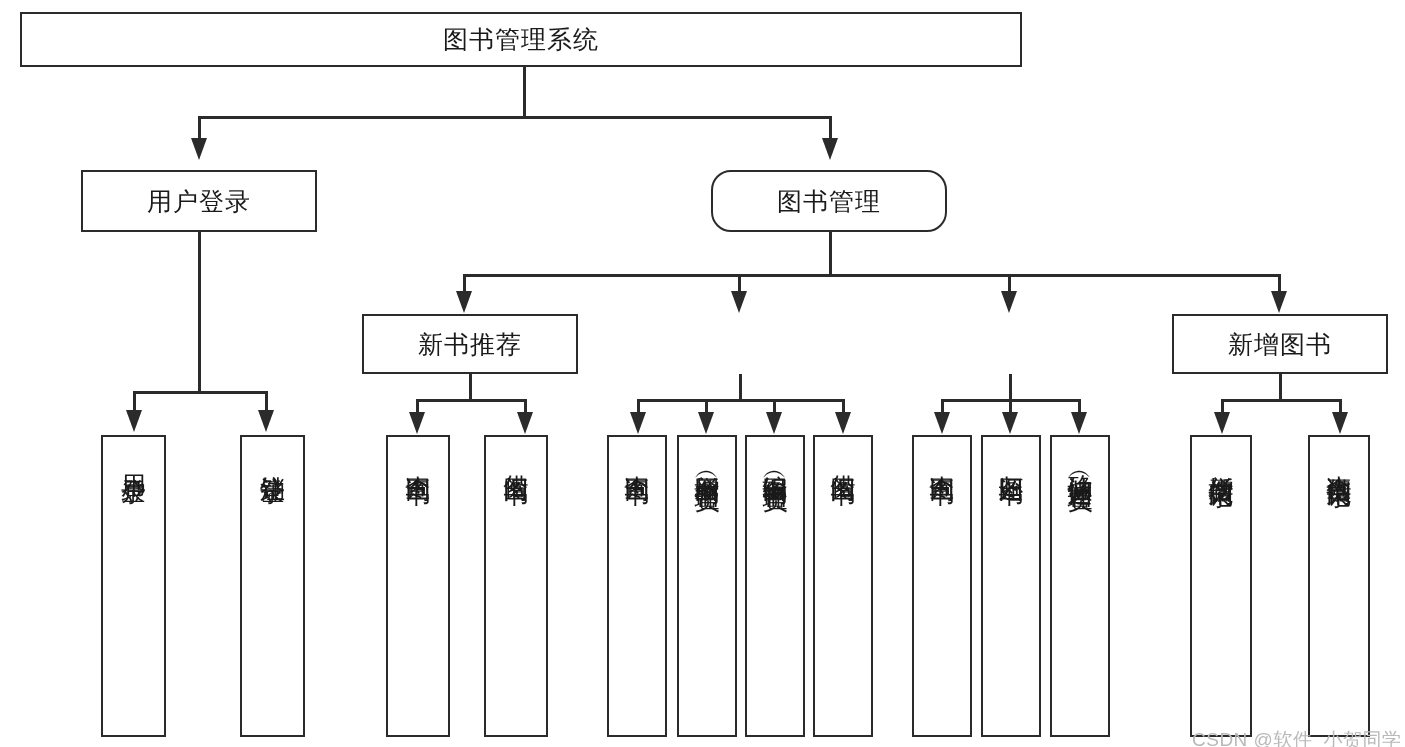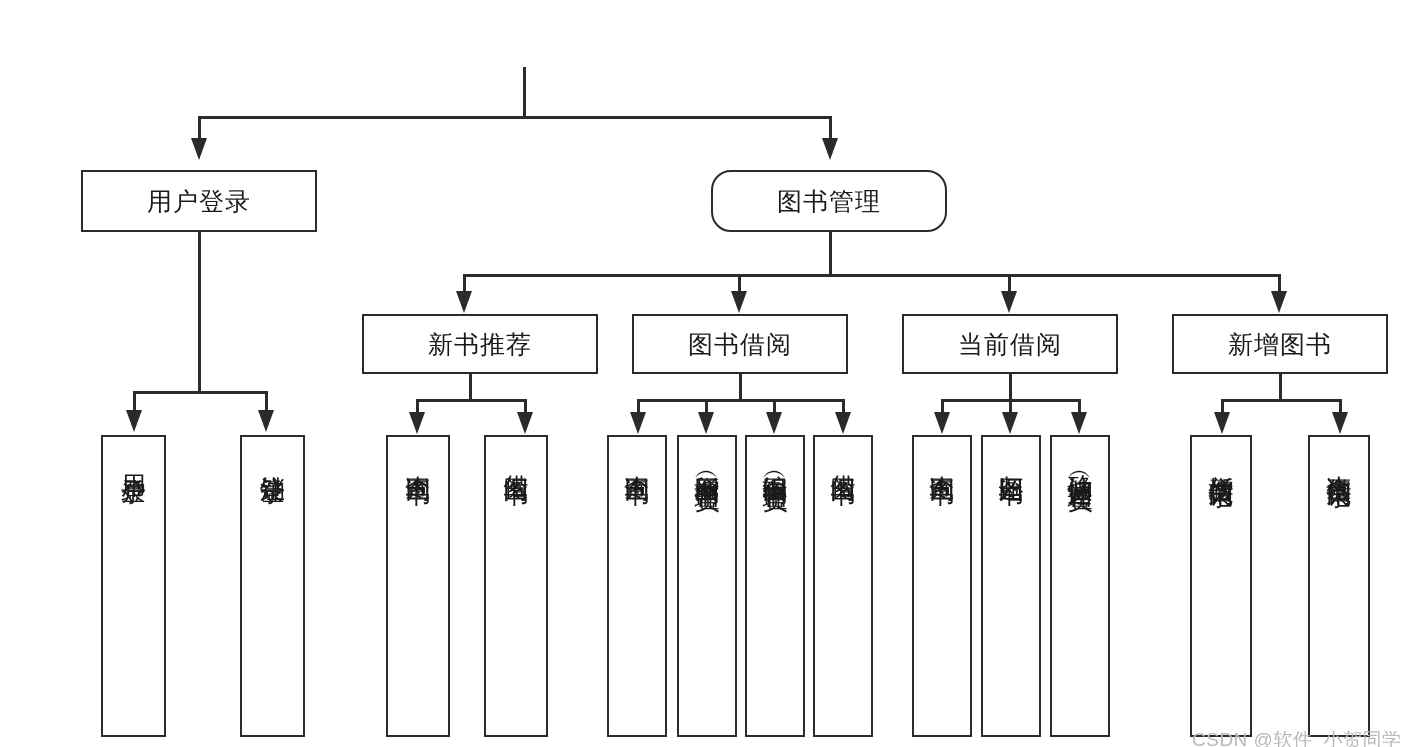--- a/index.html
+++ b/index.html
@@ -70,20 +70,23 @@
     color: #b9b9b9;
     white-space: nowrap;
     letter-spacing: 0.5px;
   }
 </style>
 </head>
 <body>
 
 <div id="canvas">
 
+  <div class="node node-root" style="left:20px; top:12px; width:1002px; height:55px;">
+    <span>图书管理系统</span>
+  </div>
 
   <div class="line line-v" style="left:523px; top:67px; width:2.5px; height:50px;"></div>
   <div class="line line-h" style="left:198px; top:116px; width:633px; height:2.5px;"></div>
   <div class="line line-v" style="left:198px; top:116px; width:2.5px; height:26px;"></div>
   <div class="arrow" style="left:191px; top:138px;"></div>
   <div class="line line-v" style="left:829px; top:116px; width:2.5px; height:26px;"></div>
   <div class="arrow" style="left:822px; top:138px;"></div>
 
   <div class="node node-h" style="left:81px; top:170px; width:236px; height:62px;">
     <span>用户登录</span>
@@ -103,28 +106,22 @@
   <div class="line line-h" style="left:463px; top:274px; width:818px; height:2.5px;"></div>
   <div class="line line-v" style="left:463px; top:274px; width:2.5px; height:20px;"></div>
   <div class="arrow" style="left:456px; top:291px;"></div>
   <div class="line line-v" style="left:738px; top:274px; width:2.5px; height:20px;"></div>
   <div class="arrow" style="left:731px; top:291px;"></div>
   <div class="line line-v" style="left:1008px; top:274px; width:2.5px; height:20px;"></div>
   <div class="arrow" style="left:1001px; top:291px;"></div>
   <div class="line line-v" style="left:1278px; top:274px; width:2.5px; height:20px;"></div>
   <div class="arrow" style="left:1271px; top:291px;"></div>
 
-  <div class="node node-h" style="left:362px; top:314px; width:236px; height:60px;">
+  <div class="node node-h" style="left:362px; top:314px; width:216px; height:60px;">
     <span>新书推荐</span>
-  </div>
-  <div class="node node-h" style="left:632px; top:314px; width:216px; height:60px;">
-    <span>图书借阅</span>
-  </div>
-  <div class="node node-h" style="left:902px; top:314px; width:216px; height:60px;">
-    <span>当前借阅</span>
   </div>
   <div class="node node-h" style="left:1172px; top:314px; width:216px; height:60px;">
     <span>新增图书</span>
   </div>
 
   <div class="line line-v" style="left:469px; top:374px; width:2.5px; height:27px;"></div>
   <div class="line line-h" style="left:416px; top:399px; width:110px; height:2.5px;"></div>
   <div class="line line-v" style="left:416px; top:399px; width:2.5px; height:16px;"></div>
   <div class="arrow" style="left:409px; top:412px;"></div>
   <div class="line line-v" style="left:524px; top:399px; width:2.5px; height:16px;"></div>

